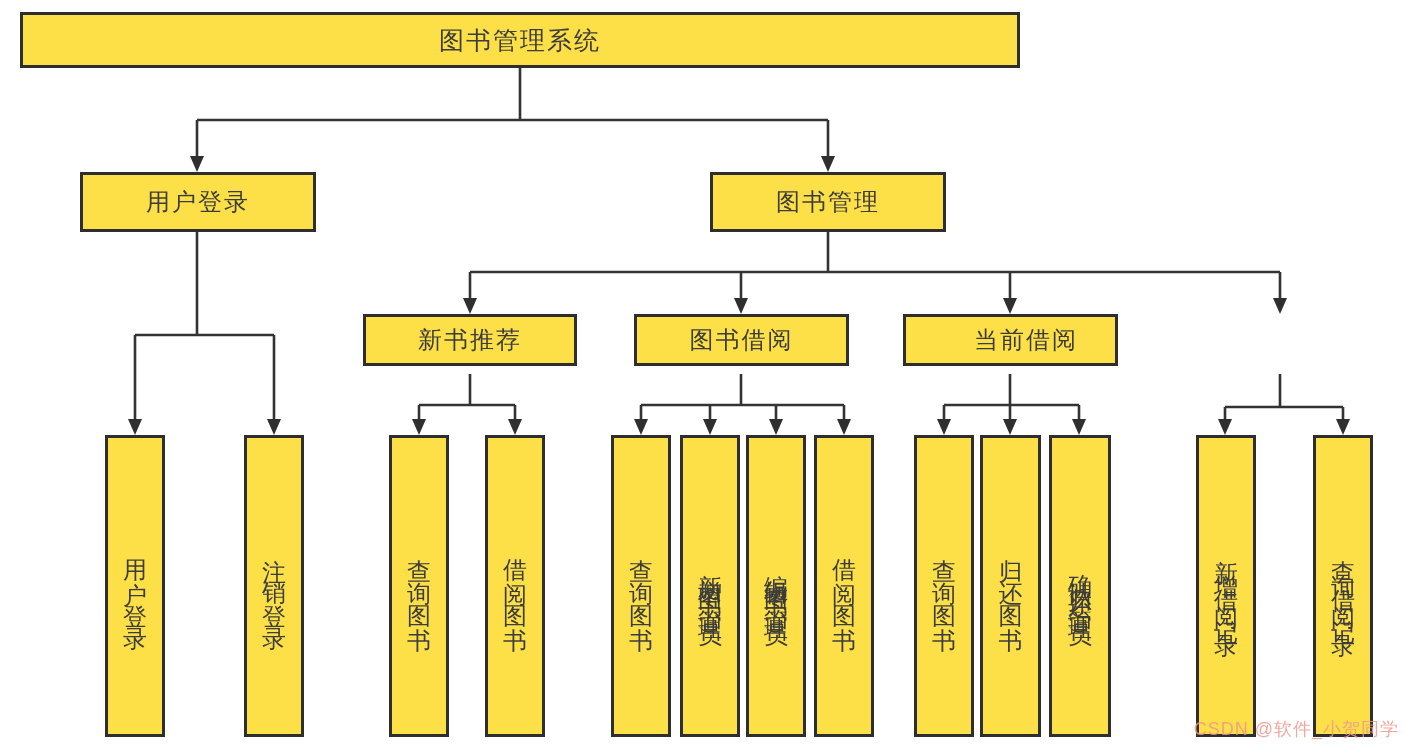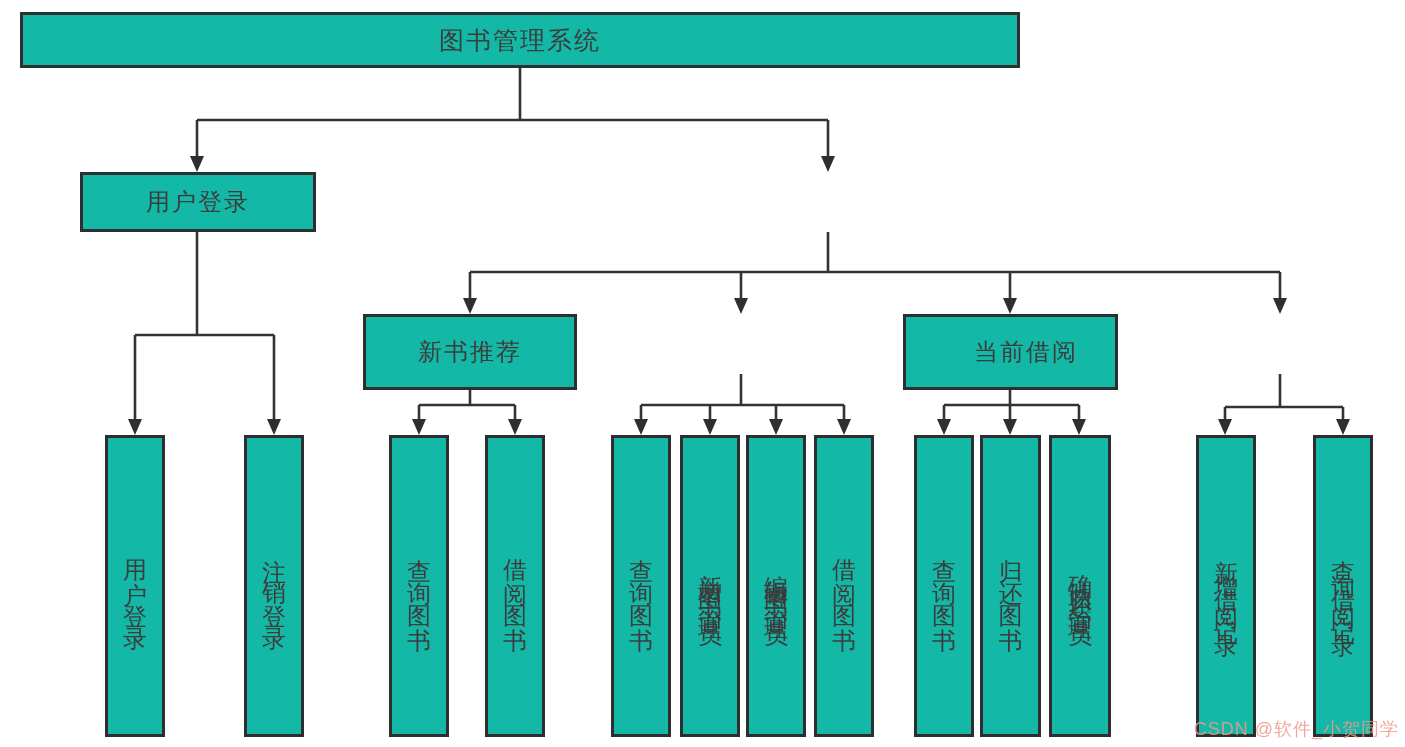--- a/index.html
+++ b/index.html
@@ -10,29 +10,29 @@
     font-family:"Liberation Sans","DejaVu Sans",sans-serif;
     overflow:hidden;
   }
   .wires{position:absolute;left:0;top:0;width:1405px;height:747px;}
   .wires path{stroke:#333333;stroke-width:2.6;fill:none;}
   .wires polygon{fill:#2f2f2f;stroke:none;}
   .node{
     position:absolute;
     box-sizing:border-box;
     border:3px solid #2e2e2e;
-    background:#14b8a6;
+    background:#fde047;
     display:flex;align-items:center;justify-content:center;
     color:#3c3c3c;
   }
   .hnode span{font-size:24px;letter-spacing:2px;white-space:nowrap;}
   .root{left:20px;top:12px;width:1000px;height:56px;}
   .root span{font-size:25px;}
   .lv2{top:172px;width:236px;height:60px;}
-  .lv3{top:314px;height:76px;}
+  .lv3{top:314px;height:52px;}
   .leaf{top:435px;height:302px;width:60px;}
   .leaf span{
     writing-mode:vertical-rl;
     text-orientation:mixed;
     font-size:24px;
     line-height:1;
   }
   .ls-wide span{letter-spacing:23px;}
   .ls-mid  span{letter-spacing:15px;}
   .ls-tight span{letter-spacing:7px;}
@@ -91,23 +91,29 @@
     </g>
   </svg>
 
   <div class="node hnode root">
     <span>图书管理系统</span>
   </div>
 
   <div class="node hnode lv2" style="left:80px;">
     <span>用户登录</span>
   </div>
+  <div class="node hnode lv2" style="left:710px;">
+    <span>图书管理</span>
+  </div>
 
   <div class="node hnode lv3" style="left:363px;width:214px;">
     <span>新书推荐</span>
+  </div>
+  <div class="node hnode lv3" style="left:634px;width:215px;">
+    <span>图书借阅</span>
   </div>
   <div class="node hnode lv3" style="left:903px;width:215px;padding-left:31px;">
     <span>当前借阅</span>
   </div>
 
   <div class="node leaf ls-wide" style="left:105px;">
     <span>用户登录</span>
   </div>
   <div class="node leaf ls-wide" style="left:244px;">
     <span>注销登录</span>

